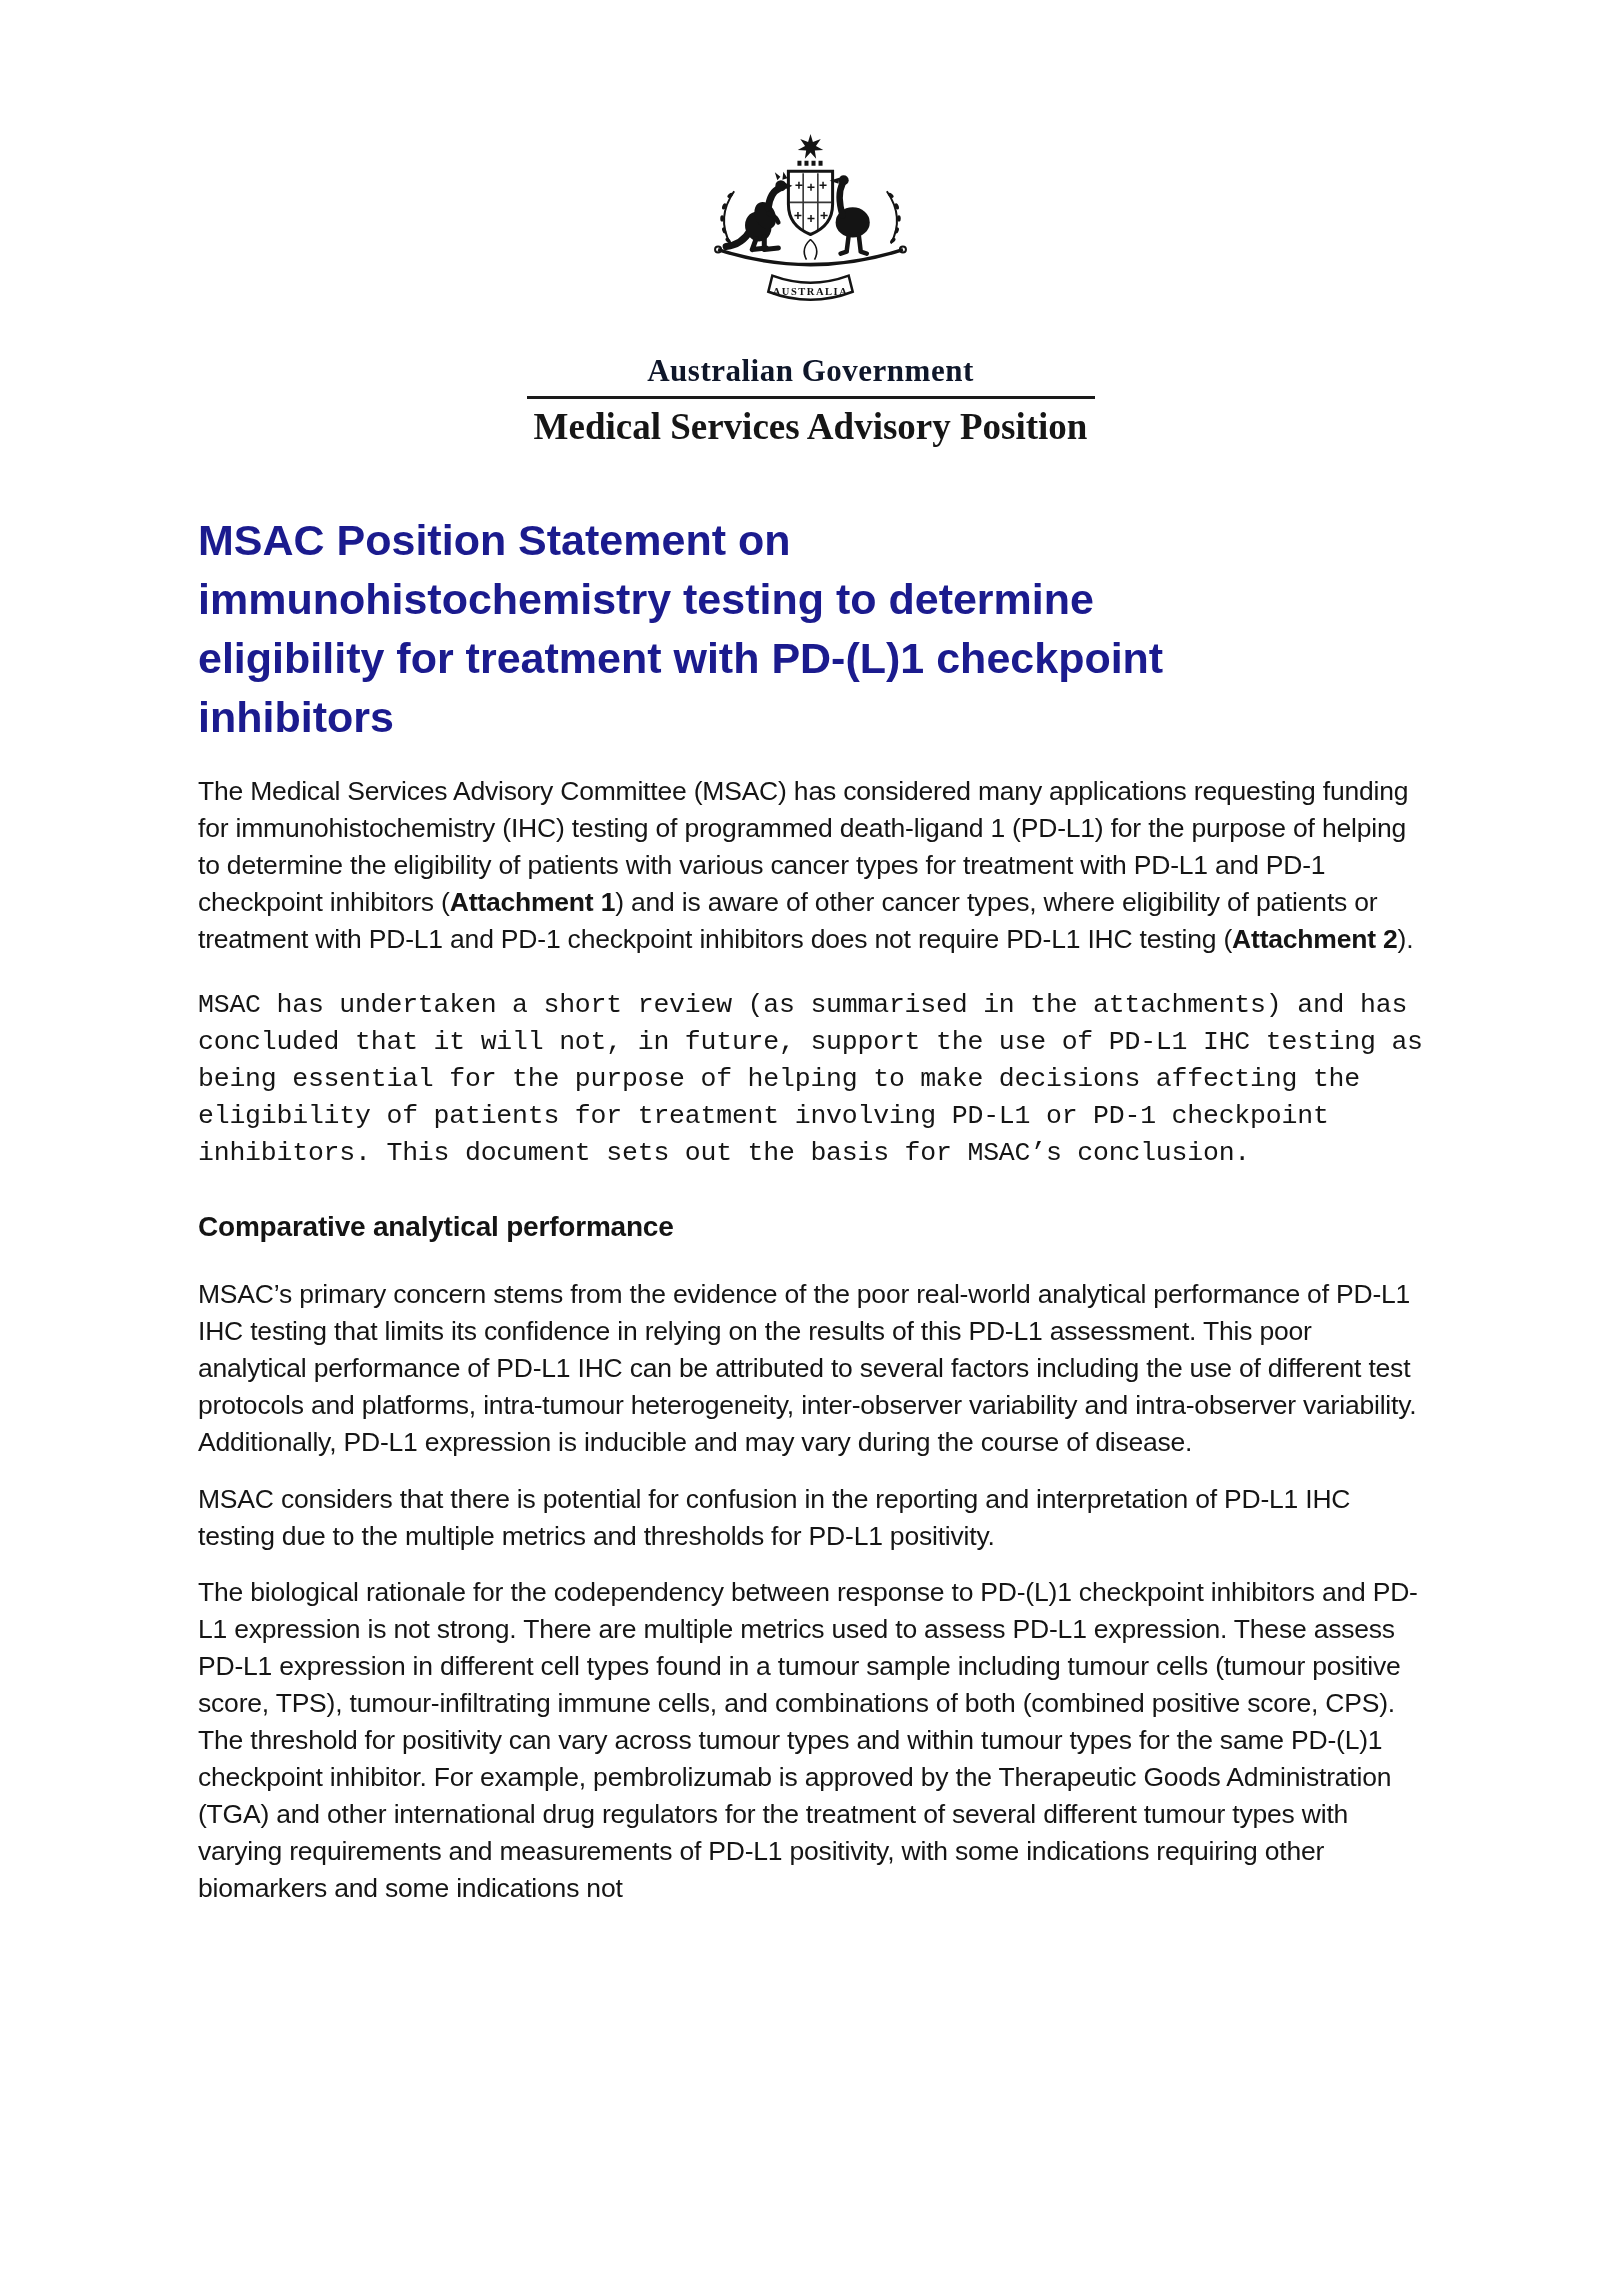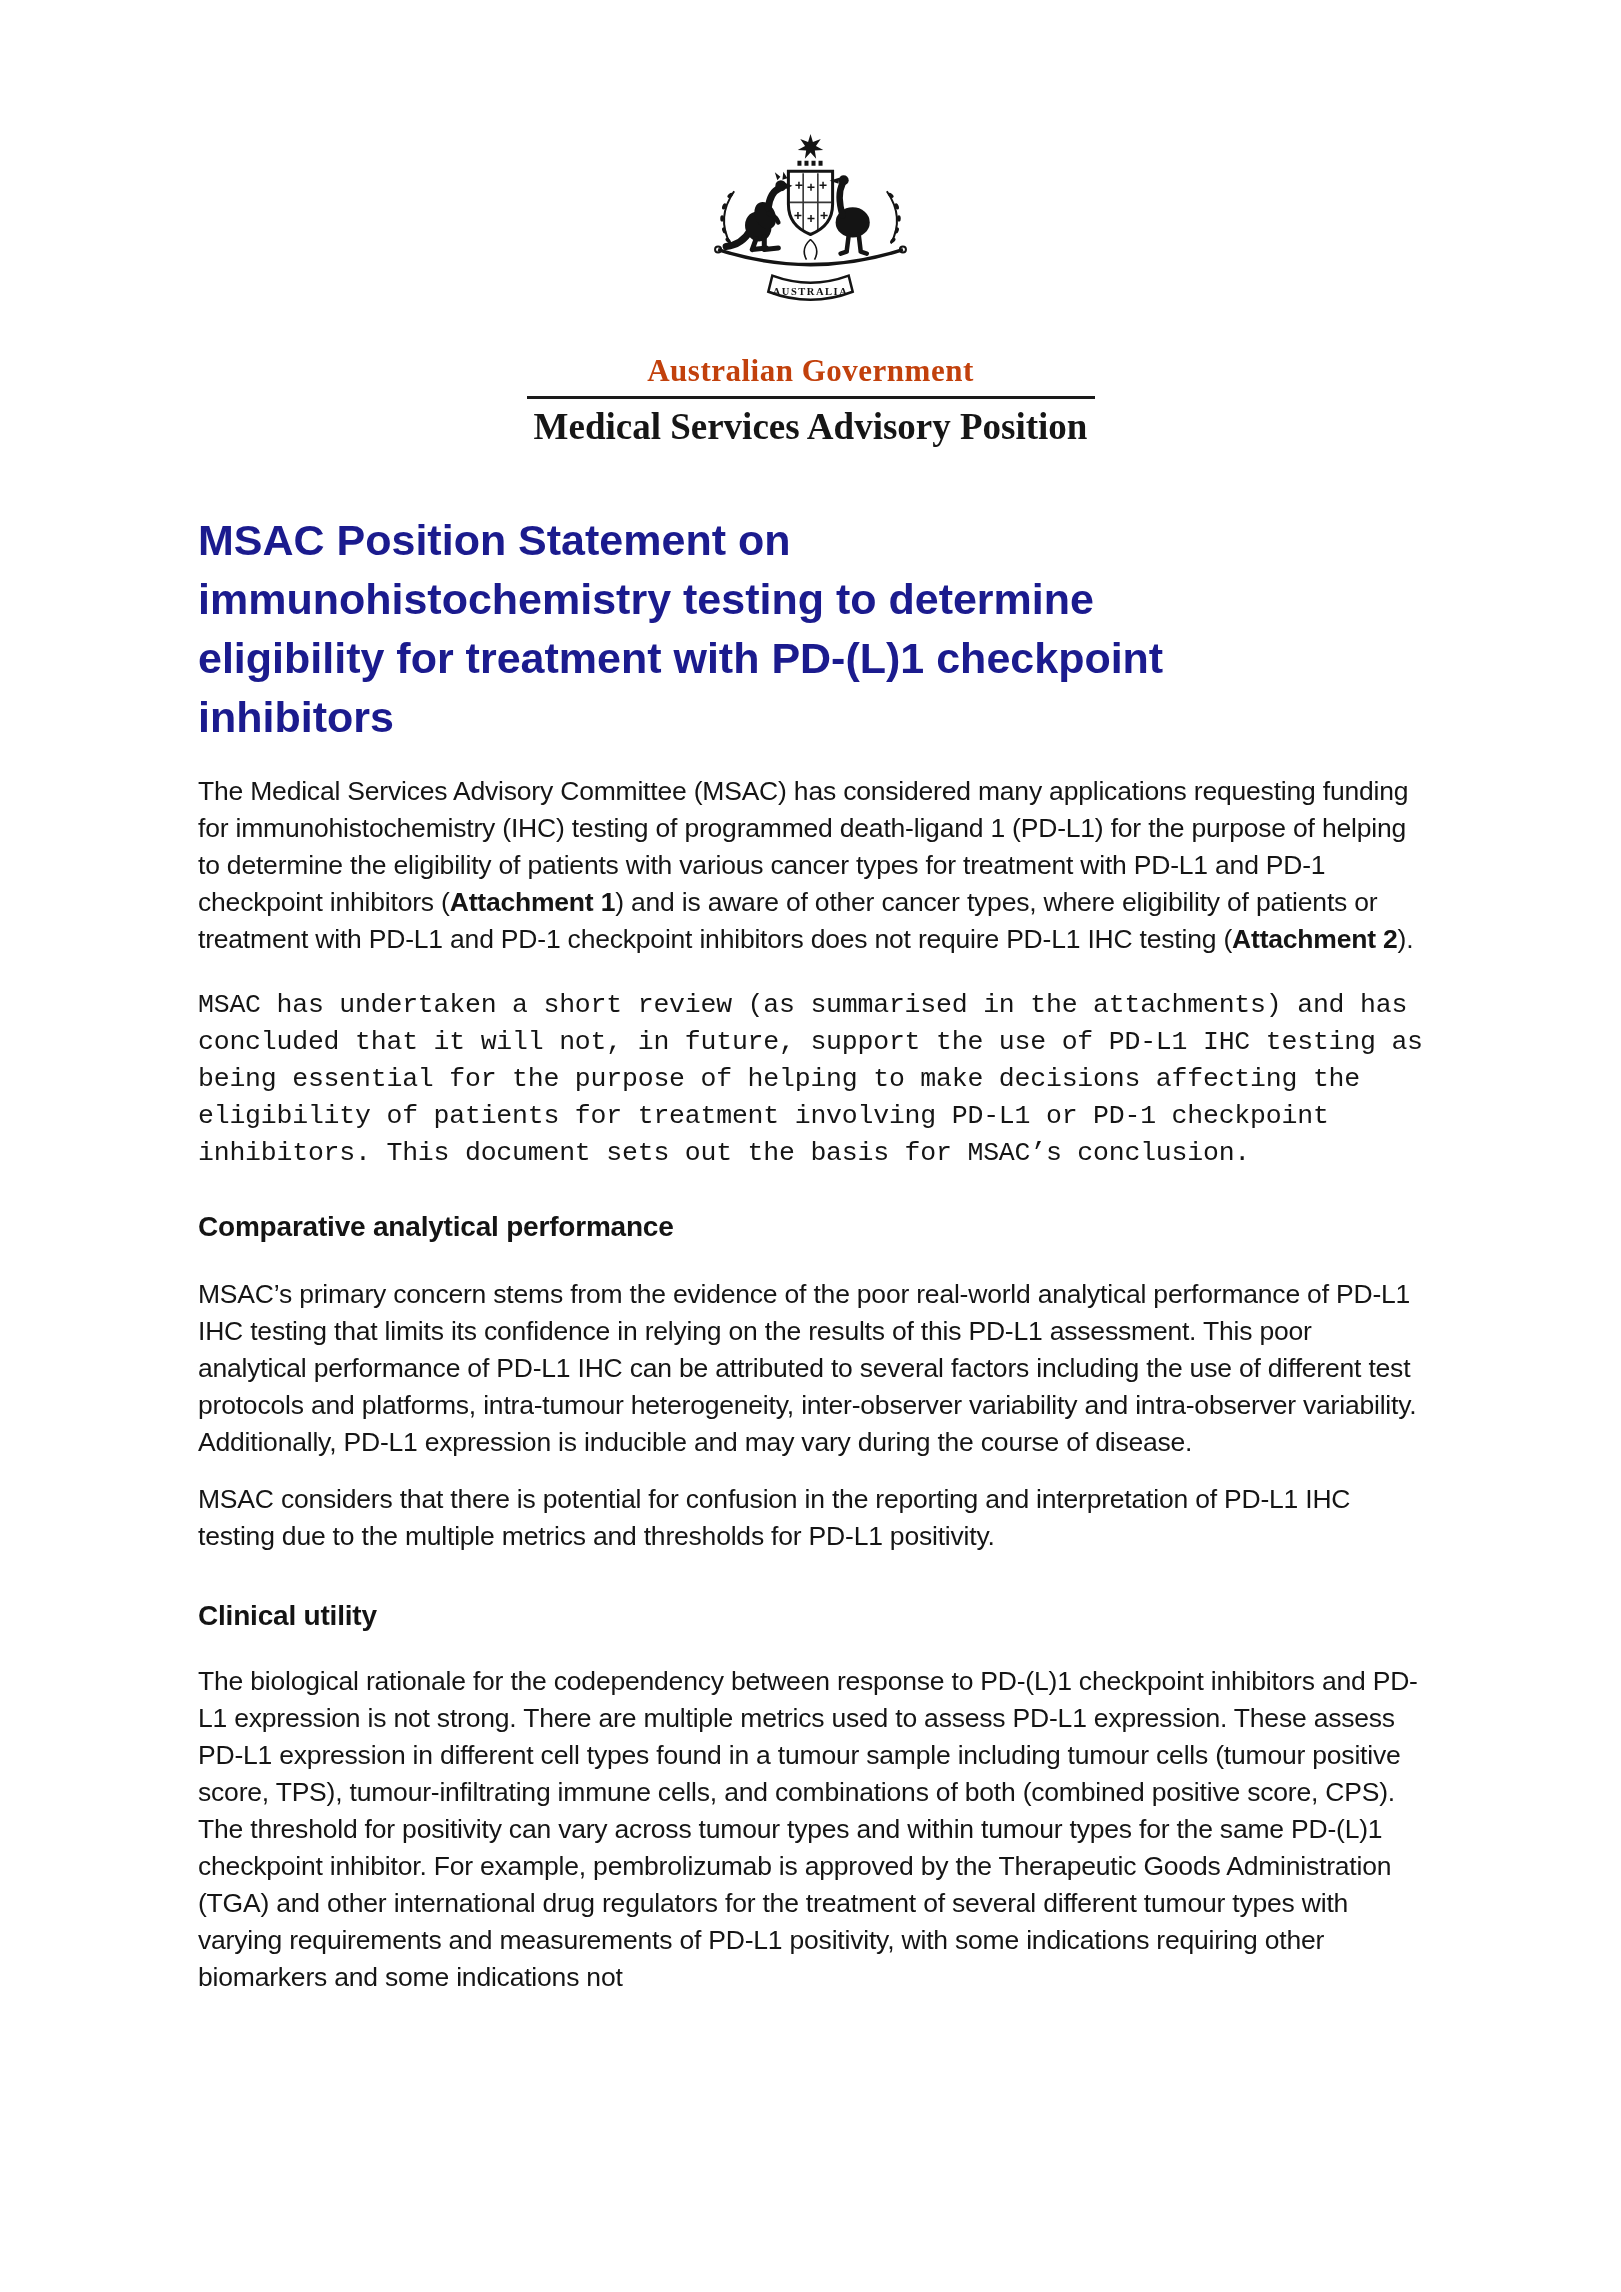--- a/index.html
+++ b/index.html
@@ -8,21 +8,21 @@
     font-family:"Liberation Sans",sans-serif;color:#151515;
   }
   .page{position:relative;width:1621px;height:2001px;background:#ffffff;overflow:hidden;}
 
   
   .gov-header{padding-top:133px;text-align:center;}
   .crest{display:block;margin:0 auto;}
   .gov-name{
     margin-top:7.8px;
     font-family:"Liberation Serif",serif;font-weight:bold;
-    font-size:31px;line-height:37px;color:#c2410c;letter-spacing:0.5px;
+    font-size:31px;line-height:37px;color:#0f172a;letter-spacing:0.5px;
   }
   .gov-rule{width:568px;height:2.9px;background:#1a1a1a;margin:6.9px auto 6.9px;}
   .committee-name{
     font-family:"Liberation Serif",serif;font-weight:bold;
     font-size:37px;line-height:43px;color:#161616;
   }
 
   
   .doc-title{
     margin:63px auto 0;width:1225px;text-align:left;
@@ -134,21 +134,20 @@
     <p class="p-first"><span>The Medical Services Advisory Committee (MSAC) has considered many applications requesting funding for immunohistochemistry (IHC) testing of programmed death-ligand 1 (PD-L1) for the purpose of helping to determine the eligibility of patients with various cancer types for treatment with PD-L1 and PD-1 checkpoint inhibitors (</span><span class="b">Attachment 1</span><span>) and is aware of other cancer types, where eligibility of patients or treatment with PD-L1 and PD-1 checkpoint inhibitors does not require PD-L1 IHC testing (</span><span class="b">Attachment 2</span><span>).</span></p>
 
     <p class="p-second">MSAC has undertaken a short review (as summarised in the attachments) and has concluded that it will not, in future, support the use of PD-L1 IHC testing as being essential for the purpose of helping to make decisions affecting the eligibility of patients for treatment involving PD-L1 or PD-1 checkpoint inhibitors. This document sets out the basis for MSAC’s conclusion.</p>
 
     <h2>Comparative analytical performance</h2>
 
     <p>MSAC’s primary concern stems from the evidence of the poor real-world analytical performance of PD-L1 IHC testing that limits its confidence in relying on the results of this PD-L1 assessment. This poor analytical performance of PD-L1 IHC can be attributed to several factors including the use of different test protocols and platforms, intra-tumour heterogeneity, inter-observer variability and intra-observer variability. Additionally, PD-L1 expression is inducible and may vary during the course of disease.</p>
 
     <p>MSAC considers that there is potential for confusion in the reporting and interpretation of PD-L1 IHC testing due to the multiple metrics and thresholds for PD-L1 positivity.</p>
 
-    <h2 class="h-clinical">Clinical utility</h2>
 
     <p>The biological rationale for the codependency between response to PD-(L)1 checkpoint inhibitors and PD-L1 expression is not strong. There are multiple metrics used to assess PD-L1 expression. These assess PD-L1 expression in different cell types found in a tumour sample including tumour cells (tumour positive score, TPS), tumour-infiltrating immune cells, and combinations of both (combined positive score, CPS). The threshold for positivity can vary across tumour types and within tumour types for the same PD-(L)1 checkpoint inhibitor. For example, pembrolizumab is approved by the Therapeutic Goods Administration (TGA) and other international drug regulators for the treatment of several different tumour types with varying requirements and measurements of PD-L1 positivity, with some indications requiring other biomarkers and some indications not</p>
 
   </main>
 
   <footer class="page-footer">
     <span>MSAC Position Statement – PD-L1 IHC testing – Ratified September 2022</span>
     <span>1</span>
   </footer>
 

